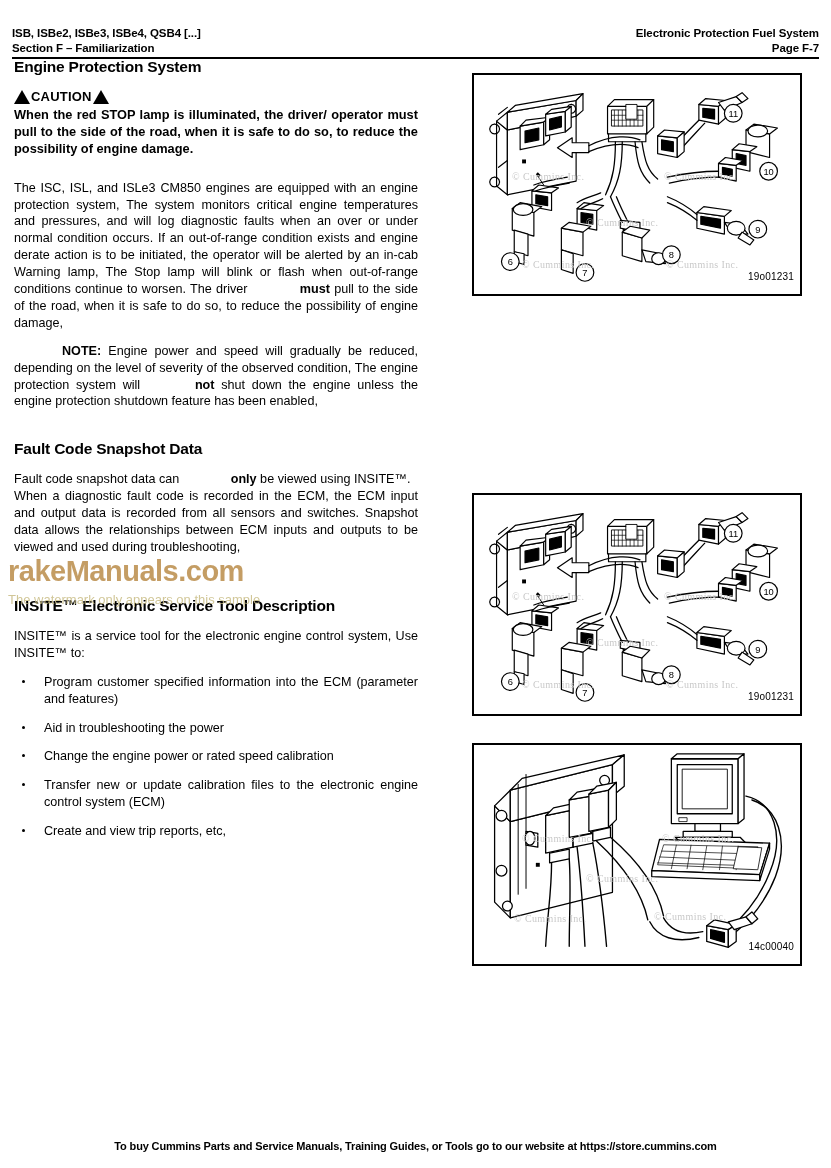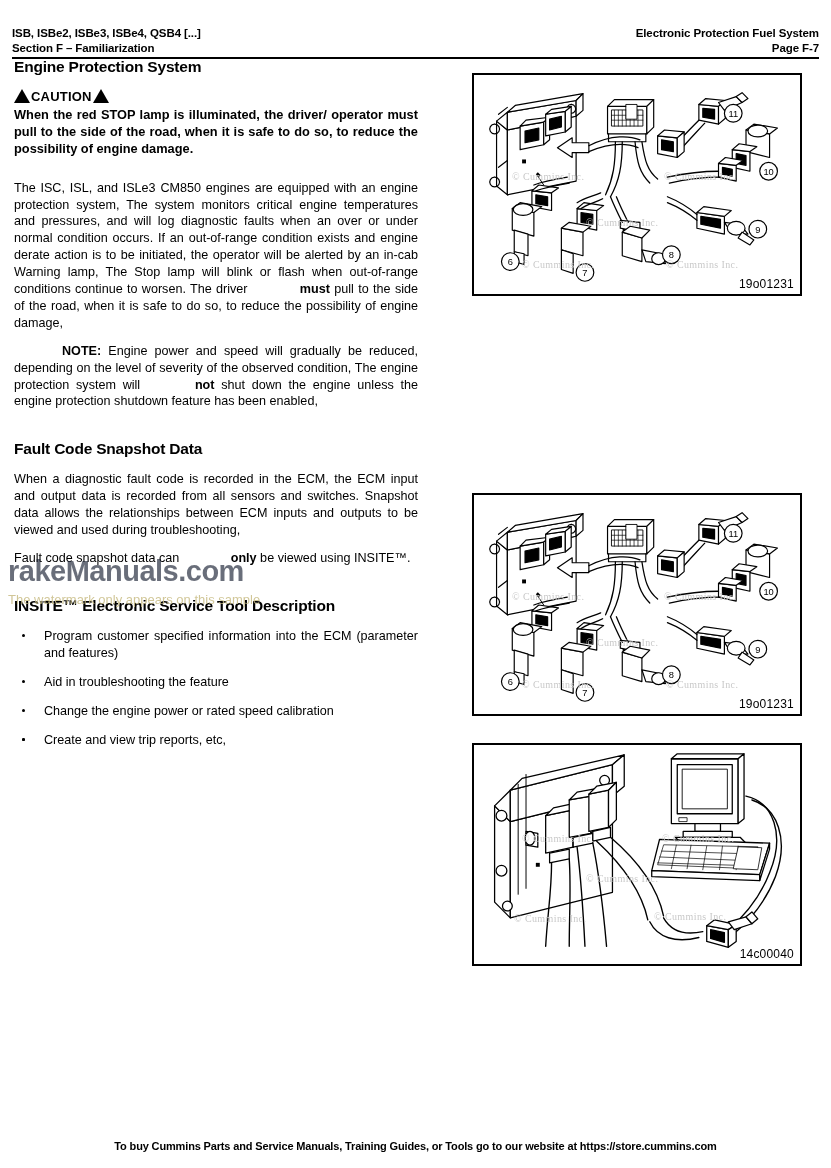--- a/index.html
+++ b/index.html
@@ -52,21 +52,21 @@
   }
   .body-par {
     font-size: 12.6px;
     line-height: 16.9px;
     text-align: justify;
     margin: 0 0 11px 0;
   }
   .body-par.last { margin-bottom: 0; }
   .caution-head {
     display: flex;
-    align-items: flex-start;
+    align-items: center;
     gap: 1px;
     margin: 0 0 2px 0;
     font-size: 13px;
     font-weight: bold;
     letter-spacing: 0.2px;
   }
   .tri {
     width: 0; height: 0;
     border-left: 8.5px solid transparent;
     border-right: 8.5px solid transparent;
@@ -112,22 +112,22 @@
     background: #fff;
     box-sizing: border-box;
     overflow: hidden;
   }
   #figure-1 { left: 472px; top: 73px;  width: 330px; height: 223px; }
   #figure-2 { left: 472px; top: 493px; width: 330px; height: 223px; }
   #figure-3 { left: 472px; top: 743px; width: 330px; height: 223px; }
   .figure-id {
     position: absolute;
     right: 6px;
-    bottom: 3px;
-    font-size: 12px;
+    bottom: 12px;
+    font-size: 10px;
     letter-spacing: 0.2px;
     font-family: "Liberation Sans", sans-serif;
   }
   .figure-svg { display: block; width: 100%; height: 100%; }
 
   
   .fig-wm {
     position: absolute;
     font-size: 10px;
     color: #c9c9c9;
@@ -140,21 +140,21 @@
   #watermark {
     position: absolute;
     left: 8px;
     top: 556px;
     width: 420px;
     pointer-events: none;
   }
   #watermark .wm-main {
     font-size: 29px;
     font-weight: bold;
-    color: #0f172a;
+    color: #a16207;
     opacity: 0.62;
     letter-spacing: -0.5px;
     line-height: 30px;
     font-family: "Liberation Sans", sans-serif;
   }
   #watermark .wm-sub {
     font-size: 13px;
     color: #c9bd86;
     opacity: 0.85;
     margin-top: 6px;
@@ -202,34 +202,35 @@
   <div class="gap-md"></div>
 
   <p class="body-par"><span>The ISC, ISL, and ISLe3 CM850 engines are equipped with an engine protection system, The system monitors critical engine temperatures and pressures, and will log diagnostic faults when an over or under normal condition occurs. If an out-of-range condition exists and engine derate action is to be initiated, the operator will be alerted by an in-cab Warning lamp, The Stop lamp will blink or flash when out-of-range conditions continue to worsen. The driver </span><span class="bold">must</span><span> pull to the side of the road, when it is safe to do so, to reduce the possibility of engine damage,</span></p>
 
   <p class="body-par last"><span class="bold">NOTE:</span><span> Engine power and speed will gradually be reduced, depending on the level of severity of the observed condition, The engine protection system will </span><span class="bold">not</span><span> shut down the engine unless the engine protection shutdown feature has been enabled,</span></p>
 
   <div class="gap-lg"></div>
 
   <h1 class="section-title">Fault Code Snapshot Data</h1>
 
+  <p class="body-par last"><span>Fault code snapshot data can </span><span class="bold">only</span><span> be viewed using INSITE™.</span></p>
+
   <p class="body-par">When a diagnostic fault code is recorded in the ECM, the ECM input and output data is recorded from all sensors and switches. Snapshot data allows the relationships between ECM inputs and outputs to be viewed and used during troubleshooting,</p>
 
-  <p class="body-par last"><span>Fault code snapshot data can </span><span class="bold">only</span><span> be viewed using INSITE™.</span></p>
-
   <div class="gap-lg"></div>
 
   <h1 class="section-title">INSITE™ Electronic Service Tool Description</h1>
 
+  <p class="body-par last">INSITE™ is a service tool for the electronic engine control system, Use INSITE™ to:</p>
 
   <ul class="bullets">
     <li><span class="dot"></span><span>Program customer specified information into the ECM (parameter and features)</span></li>
-    <li><span class="dot"></span><span>Aid in troubleshooting the feature</span></li>
+    <li><span class="dot"></span><span>Aid in troubleshooting the power</span></li>
     <li><span class="dot"></span><span>Change the engine power or rated speed calibration</span></li>
-    <li><span class="dot"></span></li>
+    <li><span class="dot"></span><span>Transfer new or update calibration files to the electronic engine control system (ECM)</span></li>
     <li><span class="dot"></span><span>Create and view trip reports, etc,</span></li>
   </ul>
 </div>
 
 <div class="figure-box" id="figure-1">
   <svg class="figure-svg" viewBox="0 0 330 223">
     <g fill="none" stroke="#000" stroke-width="1.2" stroke-linejoin="round" stroke-linecap="round">
 
       <path d="M22 47 L22 113 L33 122 L33 56 Z" fill="#fff"></path>
       <path d="M22 47 L33 38 L33 56 Z" fill="#fff"></path>

